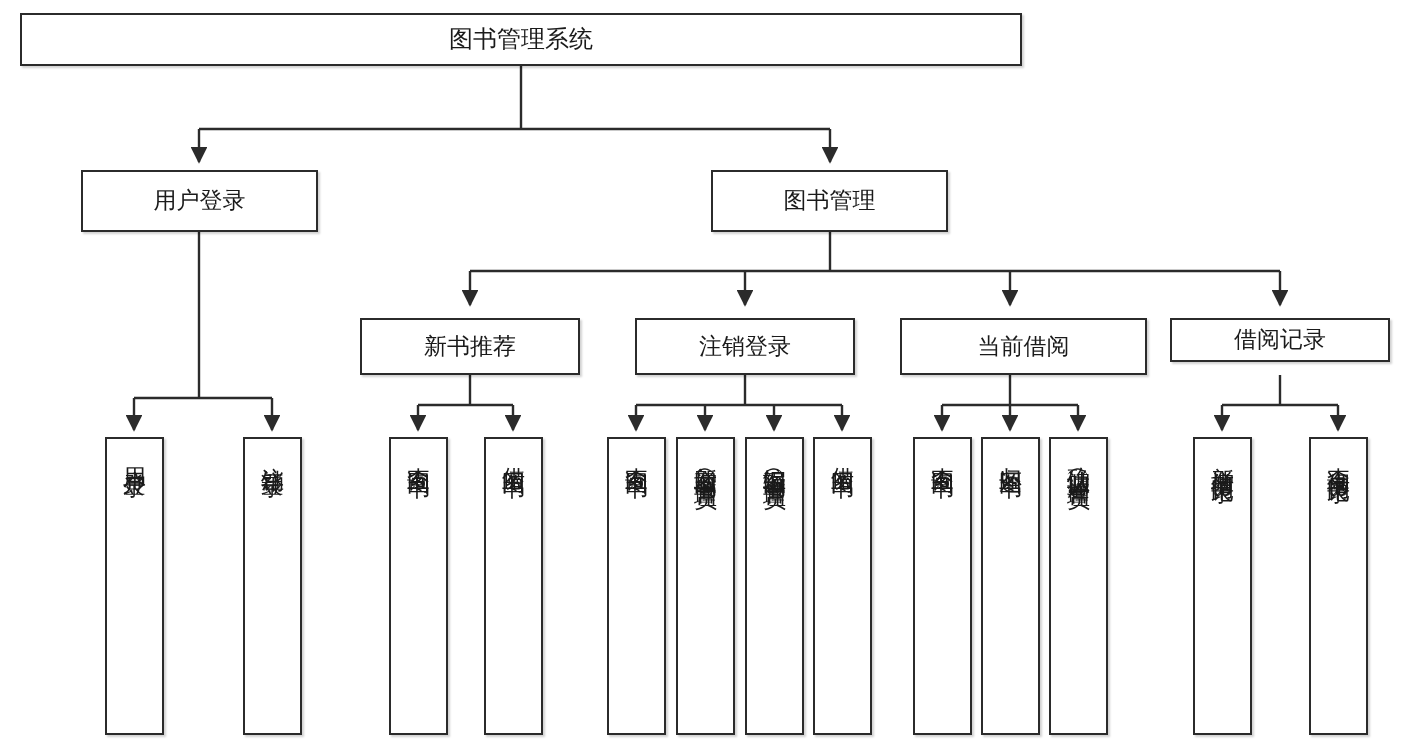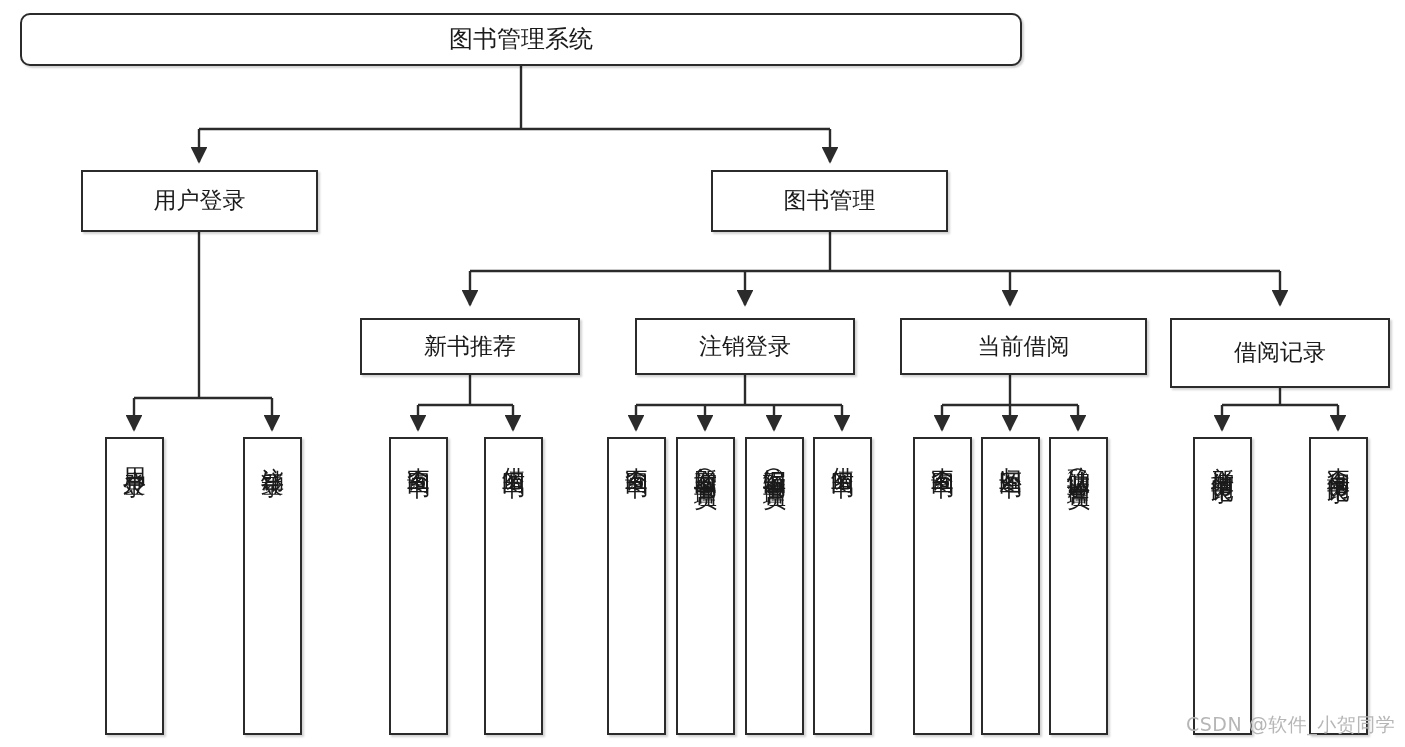--- a/index.html
+++ b/index.html
@@ -118,21 +118,21 @@
       <path d="M 1010 405 L 1010 430" marker-end="url(#arrow)"></path>
       <path d="M 1078 405 L 1078 430" marker-end="url(#arrow)"></path>
 
       <path d="M 1280 375 L 1280 405"></path>
       <path d="M 1222 405 L 1338 405"></path>
       <path d="M 1222 405 L 1222 430" marker-end="url(#arrow)"></path>
       <path d="M 1338 405 L 1338 430" marker-end="url(#arrow)"></path>
     </g>
   </svg>
 
-  <div class="node root horiz" style="left:20px; top:13px; width:1002px; height:53px;border-radius:10px;">
+  <div class="node root horiz" style="left:20px; top:13px; width:1002px; height:53px;">
     <span class="label">图书管理系统</span>
   </div>
 
   <div class="node horiz" style="left:81px; top:170px; width:237px; height:62px;">
     <span class="label">用户登录</span>
   </div>
 
   <div class="node horiz" style="left:360px; top:318px; width:220px; height:57px;">
     <span class="label">新书推荐</span>
   </div>
@@ -142,21 +142,21 @@
   </div>
 
   <div class="node horiz" style="left:635px; top:318px; width:220px; height:57px;">
     <span class="label">注销登录</span>
   </div>
 
   <div class="node horiz" style="left:900px; top:318px; width:247px; height:57px;">
     <span class="label">当前借阅</span>
   </div>
 
-  <div class="node horiz" style="left:1170px; top:318px; width:220px; height:70px;">
+  <div class="node horiz" style="left:1170px; top:318px; width:220px; height:44px;">
     <span class="label">借阅记录</span>
   </div>
 
   <div class="node vert" style="left:105px; top:437px; width:59px; height:298px;">
     <span class="label">用户登录</span>
   </div>
 
   <div class="node vert" style="left:243px; top:437px; width:59px; height:298px;">
     <span class="label">注销登录</span>
   </div>
@@ -198,15 +198,14 @@
   </div>
 
   <div class="node vert" style="left:1193px; top:437px; width:59px; height:298px;">
     <span class="label">新增借阅记录</span>
   </div>
 
   <div class="node vert" style="left:1309px; top:437px; width:59px; height:298px;">
     <span class="label">查询借阅记录</span>
   </div>
 
-  <div class="watermark">CSDN @软件_小贺同学</div>
 
 </div>
 
 </body></html>

